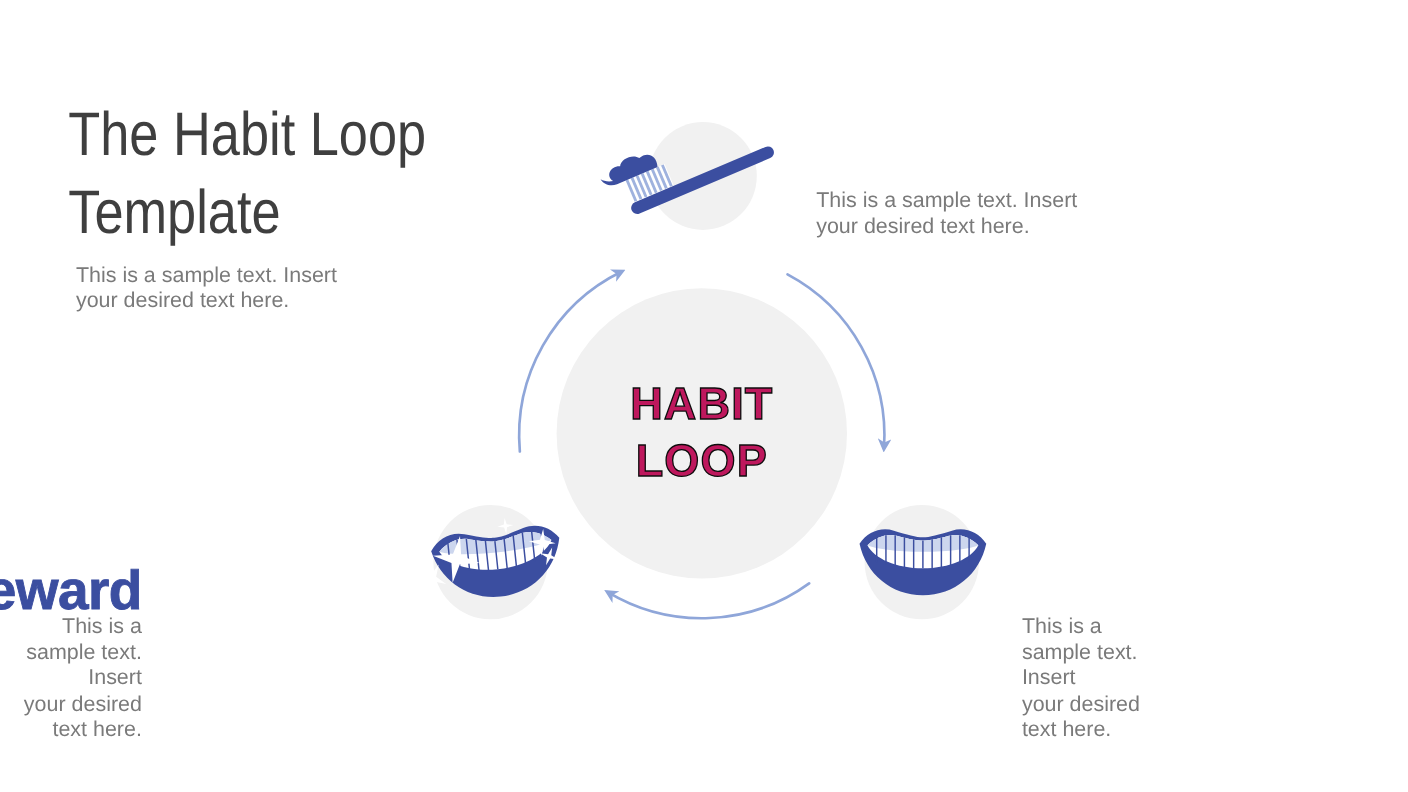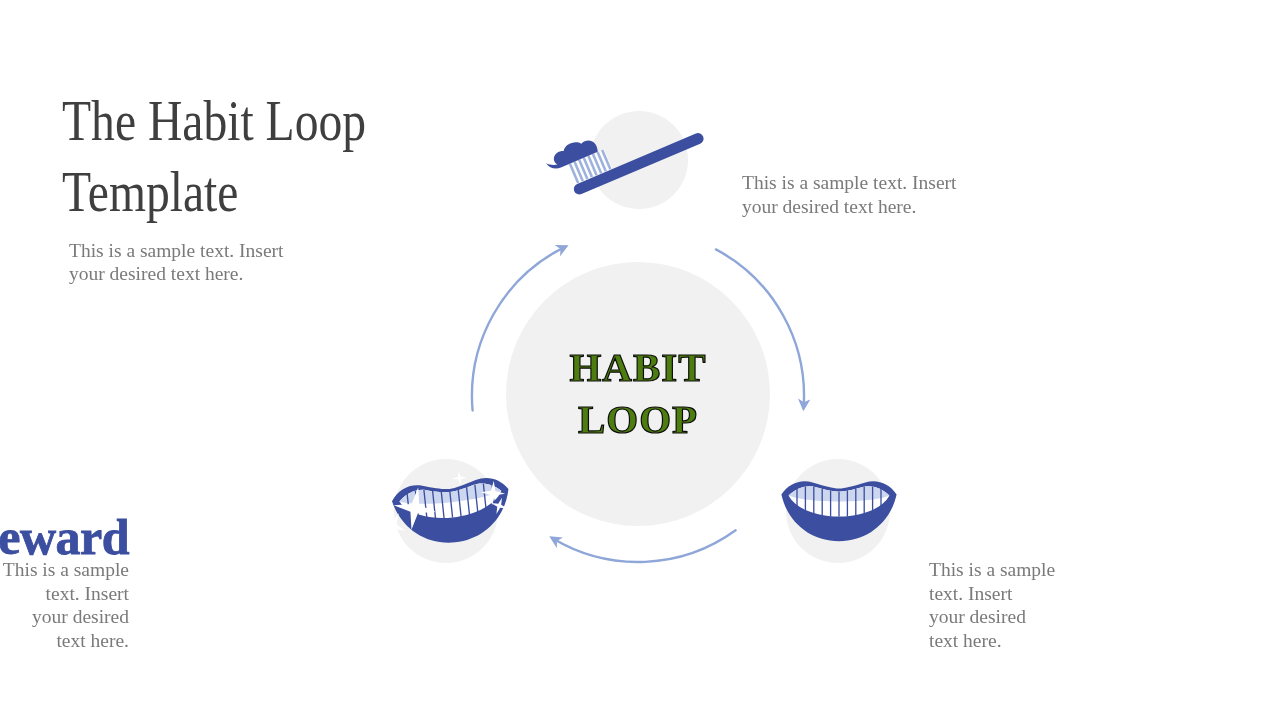--- a/index.html
+++ b/index.html
@@ -1,35 +1,35 @@
 <!DOCTYPE html>
 <html><head>
 <meta charset="utf-8">
 <style>
   html,body{margin:0;padding:0;background:#ffffff;}
   .slide{
     position:relative;width:1056px;height:720px;overflow:hidden;background:#ffffff;
-    font-family:Liberation Serif, serif;
+    font-family:Liberation Sans, sans-serif;
   }
   .abs{position:absolute;}
   .pre{white-space:pre-line;}
   svg.diagram{position:absolute;left:0;top:0;}
 
   .page-title{
     left:62px;top:86px;
     font-size:56px;line-height:71px;font-weight:400;color:#3f3f3f;
     transform:scaleX(0.85);transform-origin:left top;letter-spacing:0px;
   }
   .page-subtitle{
     left:69px;top:239px;
     font-size:19.5px;line-height:23px;color:#7a7a7a;
   }
   .center-label{
     left:506px;top:341px;width:264px;
-    font-size:41px;line-height:52px;font-weight:700;color:#4d7c0f;
+    font-size:41px;line-height:52px;font-weight:700;color:#be185d;
     text-align:center;letter-spacing:1px;
     -webkit-text-stroke:1.2px #0c0c0c;
   }
   .step-label{
     font-size:50px;line-height:56px;font-weight:700;color:#3b4ea0;
     letter-spacing:-0.5px;-webkit-text-stroke:0.8px #3b4ea0;
   }
   .step-desc{
     font-size:19.5px;line-height:23.5px;color:#7a7a7a;
   }

